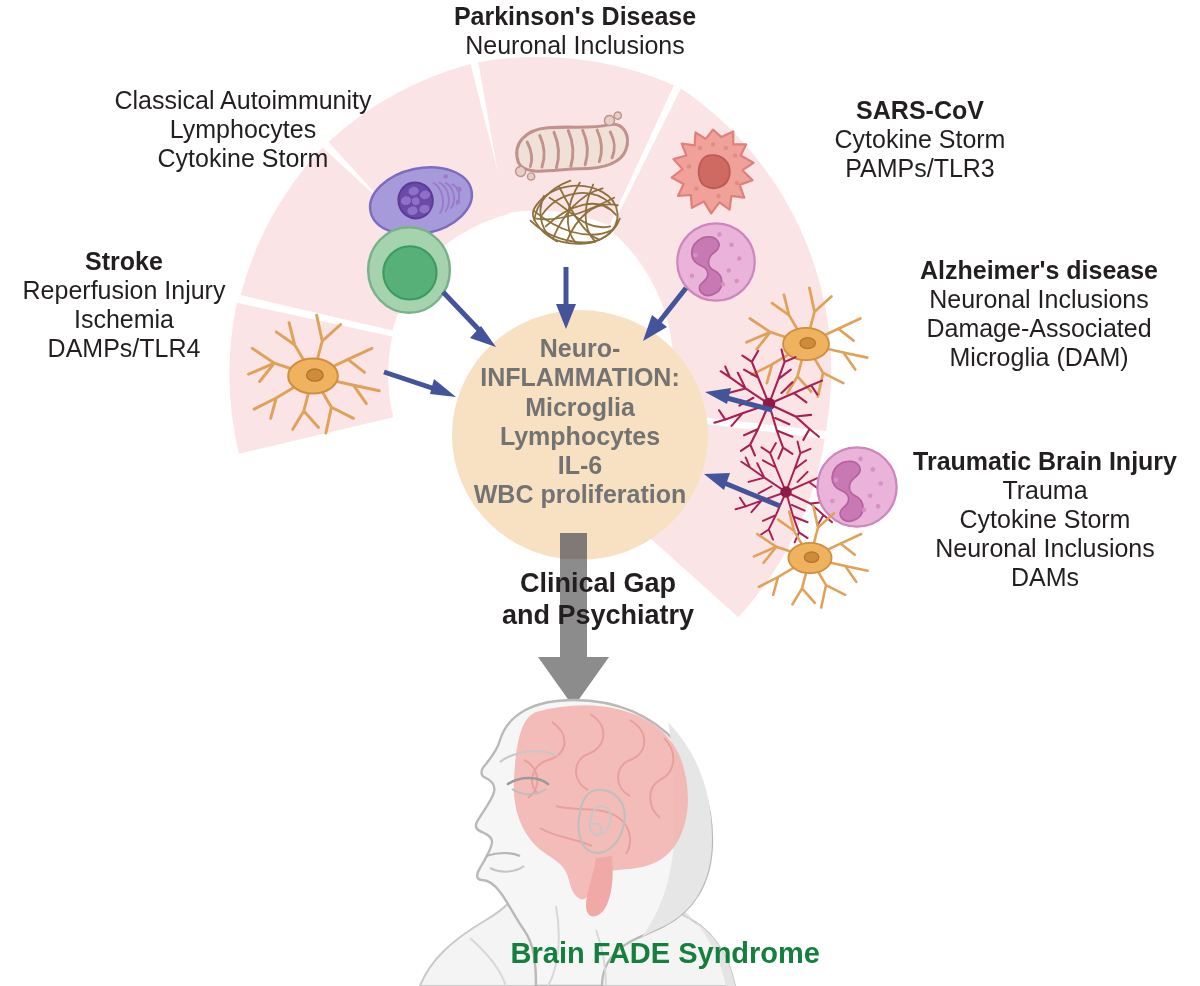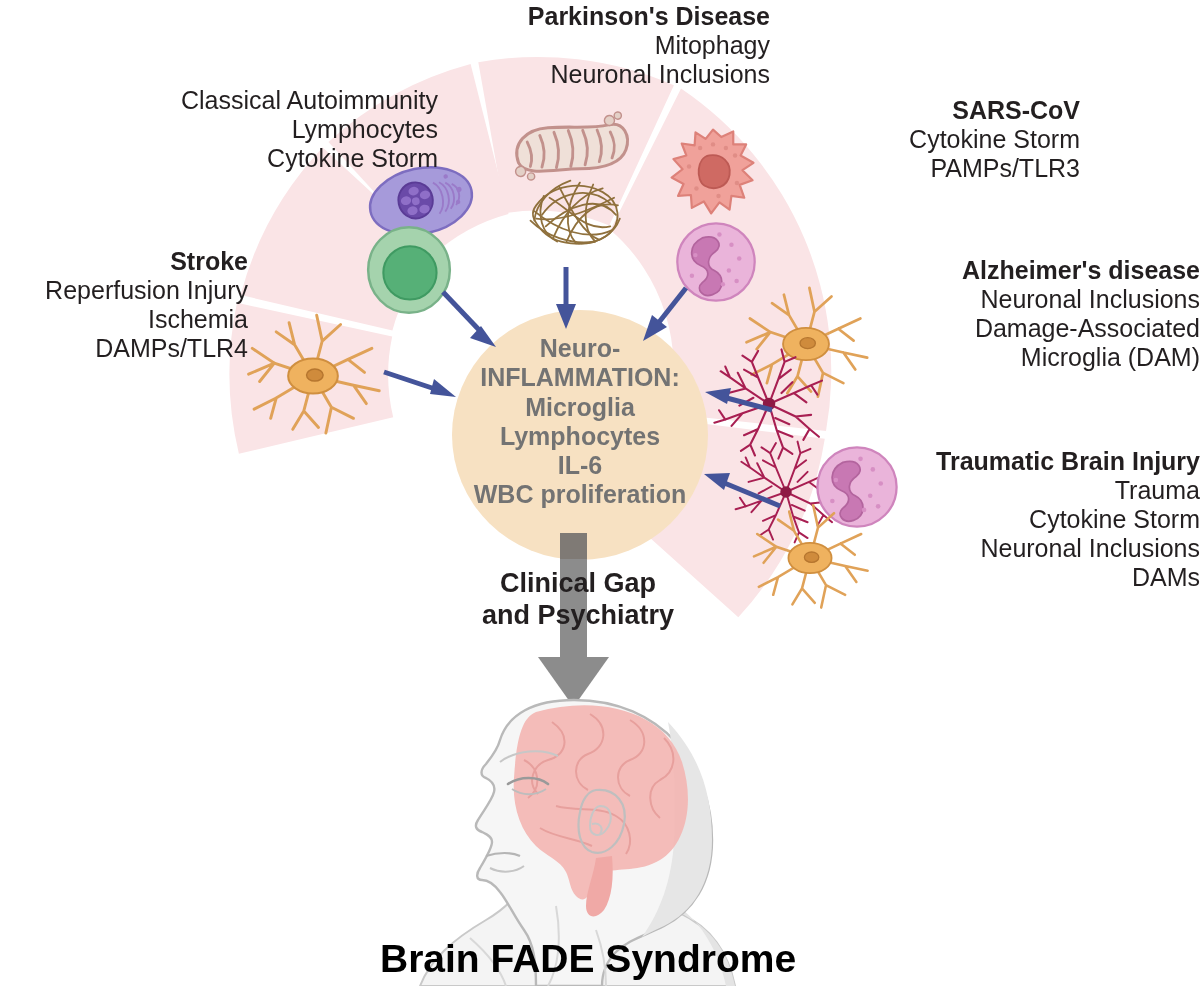--- a/index.html
+++ b/index.html
@@ -1,27 +1,27 @@
 <!DOCTYPE html>
 <html><head>
 <meta charset="utf-8">
 <style>
   html,body{margin:0;padding:0;background:#ffffff;}
   body{width:1200px;height:986px;position:relative;overflow:hidden;
        font-family:"Liberation Sans","DejaVu Sans",sans-serif;color:#231f20;}
   .stage{position:absolute;inset:0;}
   svg.layer{position:absolute;left:0;top:0;width:1200px;height:986px;}
-  .lbl{position:absolute;text-align:right;line-height:1.16;font-size:25px;color:#231f20;}
+  .lbl{position:absolute;text-align:center;line-height:1.16;font-size:25px;color:#231f20;}
   .lbl .ttl{font-weight:bold;display:block;}
   .lbl .sub{display:block;font-weight:normal;}
   .center-text{position:absolute;text-align:center;font-weight:bold;line-height:1.17;
                font-size:25px;color:#737373;}
   .gap-text{position:absolute;text-align:center;font-weight:bold;font-size:27px;
             line-height:1.2;color:#231f20;}
-  .bottom-text{position:absolute;text-align:left;font-weight:bold;font-size:39px;color:#000000;}
+  .bottom-text{position:absolute;text-align:right;font-weight:bold;font-size:29px;color:#15803d;}
 </style>
 </head>
 <body>
 
 <div class="stage">
 
   <svg class="layer" viewBox="0 0 1200 986">
     <defs>
 
       <g id="astro">
@@ -309,21 +309,20 @@
       <g stroke="#d8d8d8" stroke-width="2" fill="none">
         <path d="M556,906 C562,940 558,968 548,986"></path>
         <path d="M596,930 C604,952 606,970 606,986"></path>
         <path d="M470,938 C486,952 500,968 506,986"></path>
       </g>
     </g>
   </svg>
 
   <div class="lbl" style="left:380px;top:2px;width:390px;">
     <span class="ttl">Parkinson's Disease</span>
-    <span class="sub">Mitophagy</span>
     <span class="sub">Neuronal Inclusions</span>
   </div>
 
   <div class="lbl" style="left:48px;top:86px;width:390px;">
     <span class="sub">Classical Autoimmunity</span>
     <span class="sub">Lymphocytes</span>
     <span class="sub">Cytokine Storm</span>
   </div>
 
   <div class="lbl" style="left:760px;top:96px;width:320px;">
@@ -356,20 +355,20 @@
 
   <div class="center-text" style="left:452px;top:334px;width:256px;">
     <div>Neuro-</div>
     <div>INFLAMMATION:</div>
     <div>Microglia</div>
     <div>Lymphocytes</div>
     <div>IL-6</div>
     <div>WBC proliferation</div>
   </div>
 
-  <div class="gap-text" style="left:422px;top:567px;width:312px;">
+  <div class="gap-text" style="left:442px;top:567px;width:312px;">
     <div>Clinical Gap</div>
     <div>and Psychiatry</div>
   </div>
 
   <div class="bottom-text" style="left:380px;top:937px;width:440px;">Brain FADE Syndrome</div>
 
 </div>
 
 </body></html>

